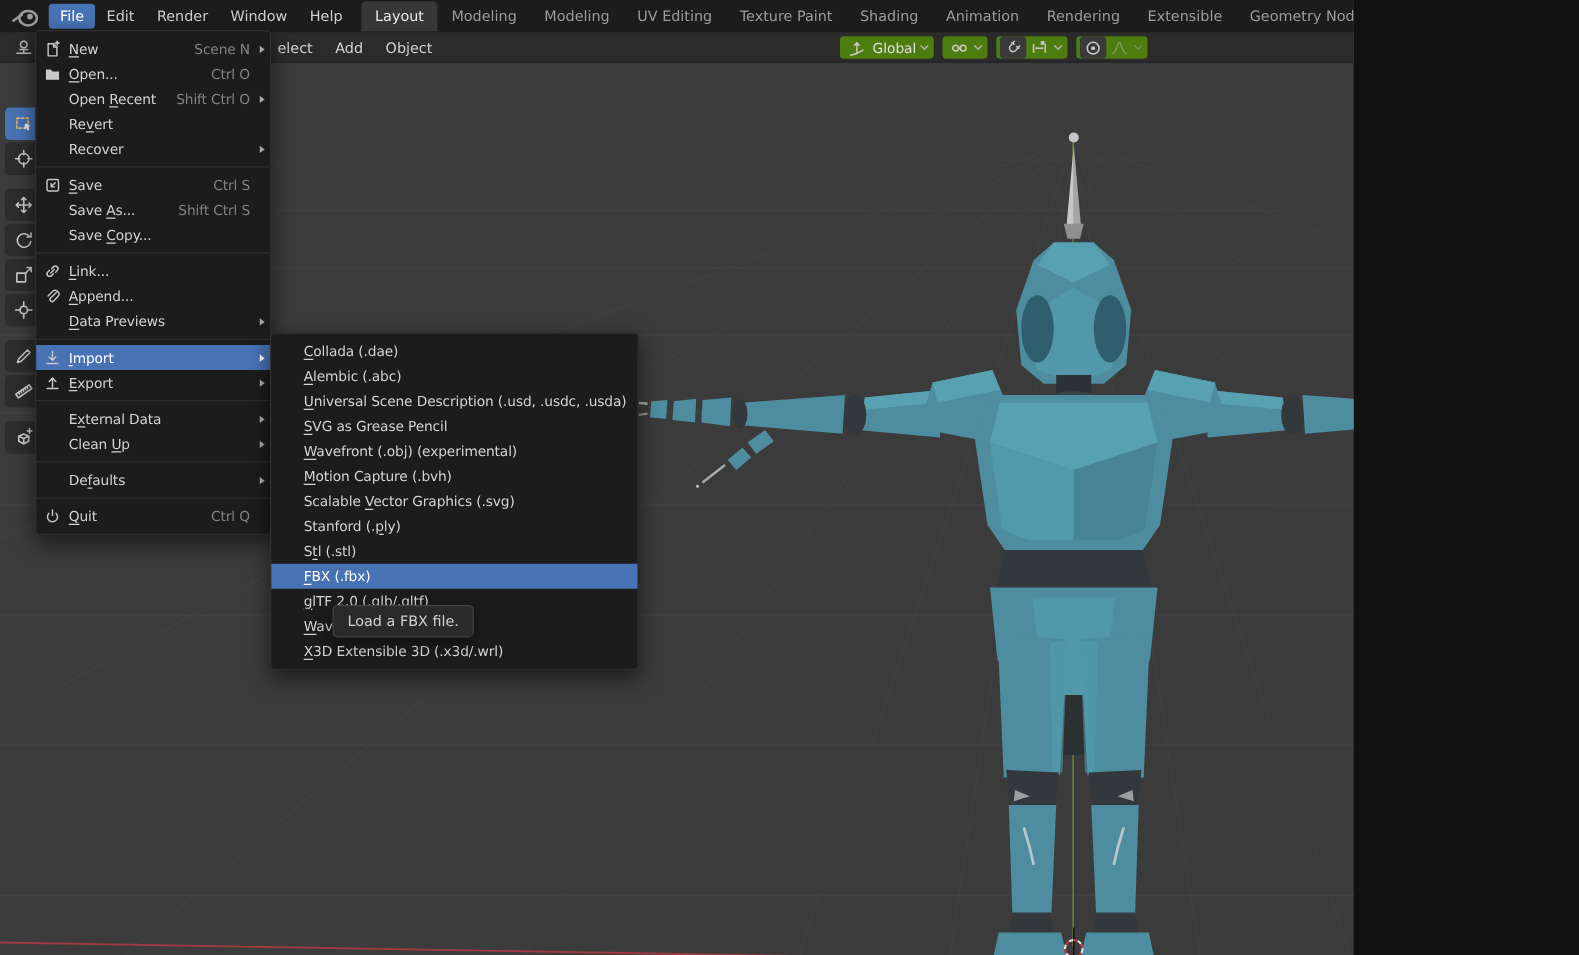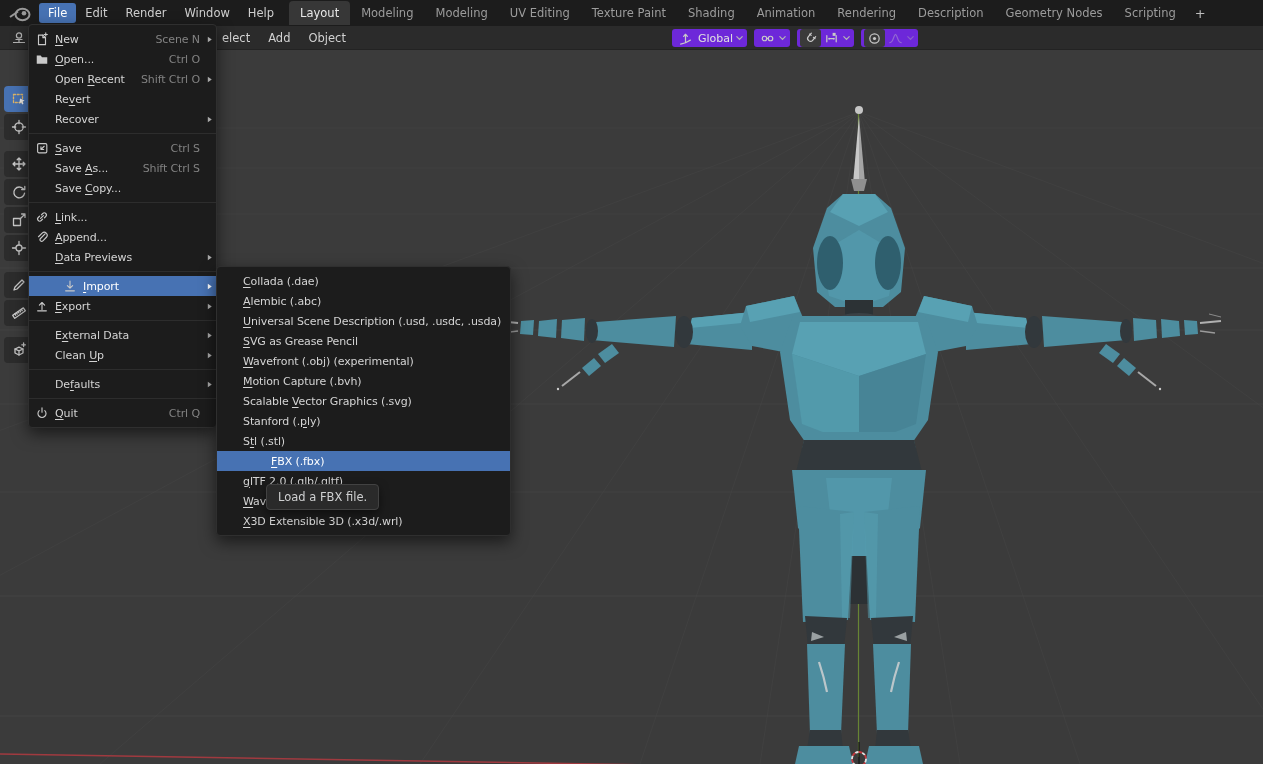--- a/index.html
+++ b/index.html
@@ -3,61 +3,61 @@
 <meta charset="utf-8">
 <style>
   :root{
     --accent:#4772b3; --topbar-bg:#1c1c1c; --header-bg:#2b2b2b; --menu-bg:#1c1c1c;
     --menu-border:#2f2f2f; --viewport-bg:#3b3b3b; --tooltip-bg:#2a2a2a; --tooltip-border:#424242;
     --text:#d8d8d8; --text-dim:#868686; --tab-text:#9c9c9c; --grid-line:#484848;
     --model-teal:#4d8d9f; --model-teal-light:#58a1b3; --model-teal-dark:#2f5f6e; --model-joint:#32383c;
     --axis-x:#a63a40; --axis-y:#6f9133;
   }
   html,body{margin:0;padding:0;background:#111;}
-  .stage{position:relative;width:1263px;height:764px;overflow:hidden;
+  .stage{position:relative;width:1083px;height:764px;overflow:hidden;
          background:var(--viewport-bg);font-family:"DejaVu Sans","Liberation Sans",sans-serif;
          font-size:12px;color:var(--text);-webkit-user-select:none;user-select:none;}
   
   .topbar{position:absolute;left:0;top:0;width:100%;height:26px;background:var(--topbar-bg);
           display:flex;align-items:center;z-index:20;}
   .logo{margin:0 7px 0 8px;display:flex;align-items:center;}
   .tb-menu{padding:3px 9px;border-radius:3px;color:#cfcfcf;font-size:11.5px;cursor:default;}
   .tb-menu.active{background:var(--accent);color:#fff;}
   .tabs{display:flex;align-items:center;margin-left:6px;height:100%;}
   .tab{padding:5px 11px 5px;font-size:11.5px;color:var(--tab-text);white-space:nowrap;}
   .tab.active{background:#373737;color:#e8e8e8;border-radius:4px 4px 0 0;}
   .tab-plus{color:#bdbdbd;font-size:13px;padding:2px 8px;}
   
   .vheader{position:absolute;left:0;top:26px;width:100%;height:24px;background:var(--header-bg);
            z-index:10;border-bottom:1px solid #232323;box-sizing:border-box;}
   .editor-btn{position:absolute;left:5px;top:3px;width:28px;height:18px;display:flex;align-items:center;justify-content:center;border-radius:3px;}
   .vh-menus{position:absolute;left:213px;top:0;height:24px;display:flex;align-items:center;gap:0;justify-content:space-between;}
   .vh-menu{padding:3px 9px;font-size:11.5px;color:#d2d2d2;}
   .vh-right{position:absolute;left:672px;top:3px;display:flex;gap:7px;align-items:center;}
-  .widget{display:flex;align-items:center;background:#6d28d9;border-radius:3px;height:18px;padding:0 3px;text-align:center;}
+  .widget{display:flex;align-items:center;background:#4d7c0f;border-radius:3px;height:18px;padding:0 3px;text-align:center;}
   .wseg{display:flex;align-items:center;gap:2px;padding:0 3px;height:18px;border-radius:3px;}
   .wseg.lit{background:#3a3a3a;}
   .wlabel{font-size:11px;color:#e0e0e0;padding:0 2px;}
   .dim{opacity:.4;}
   
   .toolbar{position:absolute;left:4px;top:86px;display:flex;flex-direction:column;gap:2px;z-index:5;}
   .tool{width:30px;height:26px;background:#2c2c2c;border-radius:4px;display:flex;align-items:center;justify-content:center;}
   .tool.active{background:var(--accent);}
   .tool.gap{margin-top:9px;}
   
   .menu-panel{position:absolute;background:var(--menu-bg);border:1px solid var(--menu-border);
               border-radius:4px;padding:4px 0;box-shadow:0 6px 16px rgba(0,0,0,.55);z-index:50;}
   #file-menu{left:28px;top:24px;width:187px;}
   #import-menu{left:216px;top:266px;width:293px;z-index:55;}
   .mrow{height:20px;display:flex;align-items:center;font-size:11px;letter-spacing:-.1px;color:#d4d4d4;white-space:nowrap;}
   .mrow .mi-icon{width:26px;display:flex;justify-content:center;flex:none;}
   .mrow .mlabel{flex:0 1 auto;}
   .mrow .mshort{margin-left:auto;color:#828282;padding-right:3px;}
   .mrow .marrow{width:13px;flex:none;display:flex;justify-content:center;}
-  .mrow.hl{background:var(--accent);color:#fff;padding-left:28px;}
+  .mrow.hl{background:var(--accent);color:#fff;}
   .mrow.hl .mshort{color:#cdd6ea;}
   .msep{border-top:1px solid #2d2d2d;margin:4px 0;}
   #import-menu .mrow .mi-icon{width:20px;margin-left:6px;}
   u{text-decoration:underline;text-underline-offset:2px;text-decoration-thickness:1px;}
   
   .tooltip{position:absolute;left:266px;top:484px;background:var(--tooltip-bg);
            border:1px solid var(--tooltip-border);border-radius:4px;padding:5px 11px;
            color:#cfd0d1;font-size:11.5px;z-index:70;box-shadow:0 4px 10px rgba(0,0,0,.5);white-space:nowrap;}
   
   .viewport{position:absolute;left:0;top:50px;width:1263px;height:714px;z-index:1;}
@@ -281,21 +281,21 @@
       </div>
     <div class="tabs" id="topbar-tabs">
         <span class="tab active">Layout</span>
         <span class="tab">Modeling</span>
         <span class="tab">Modeling</span>
         <span class="tab">UV Editing</span>
         <span class="tab">Texture Paint</span>
         <span class="tab">Shading</span>
         <span class="tab">Animation</span>
         <span class="tab">Rendering</span>
-        <span class="tab">Description</span>
+        <span class="tab">Extensible</span>
         <span class="tab">Geometry Nodes</span>
         <span class="tab">Scripting</span>
       </div>
     <span class="tab-plus">+</span>
   </div>
 
   <div class="vheader">
     <span class="editor-btn">
       <svg width="16" height="16" viewBox="0 0 16 16">
         <circle cx="8" cy="5.5" r="2.6" fill="none" stroke="#b5b5b5" stroke-width="1.2"></circle>

